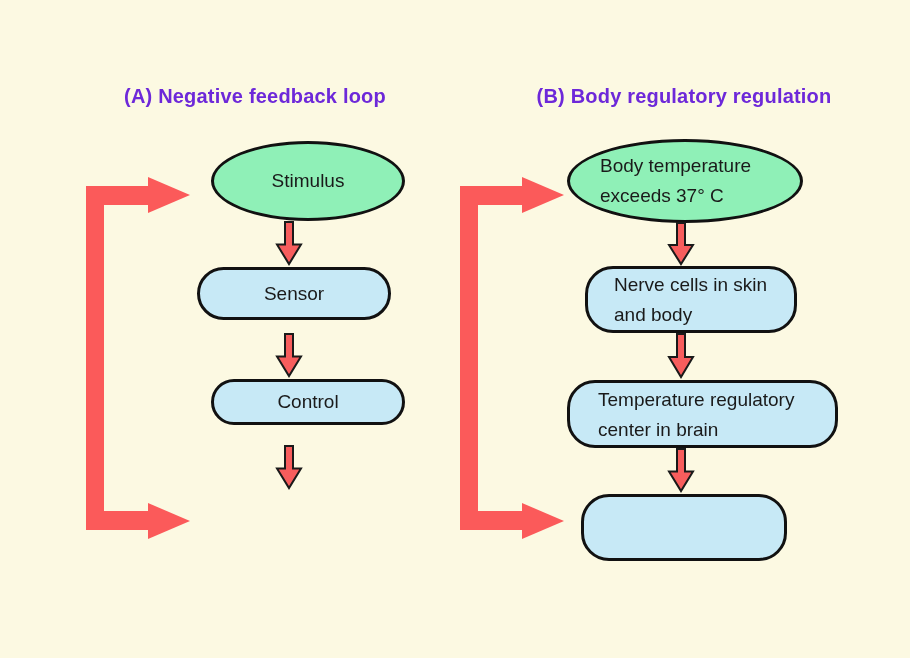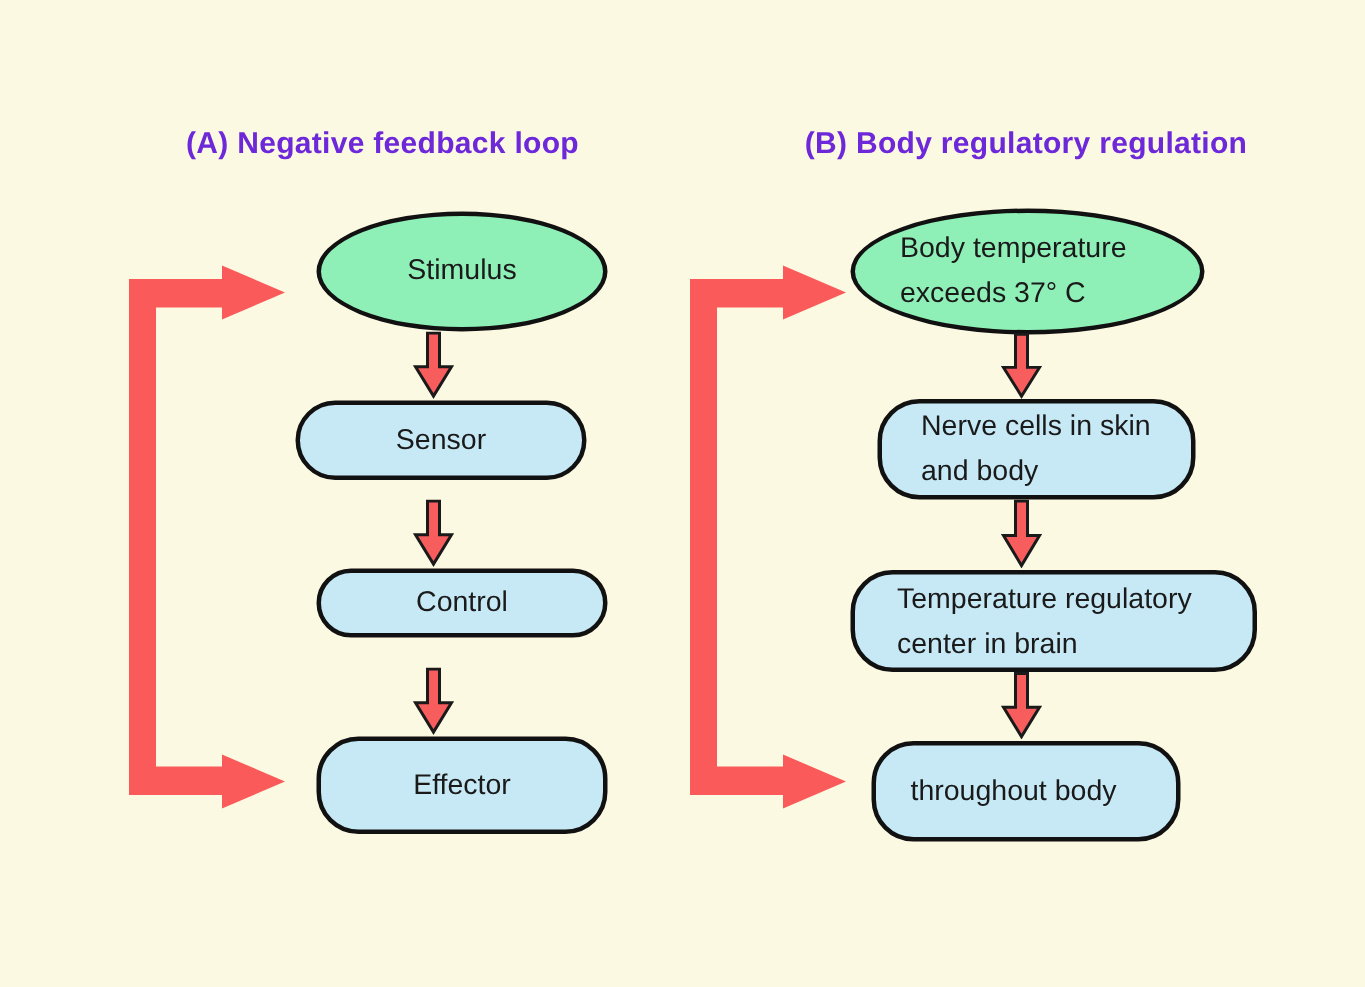--- a/index.html
+++ b/index.html
@@ -95,23 +95,20 @@
 
   <div class="node ellipse fill-green center-text n-stimulus">
     <span class="line">Stimulus</span>
   </div>
   <div class="node pill fill-blue center-text n-sensor">
     <span class="line">Sensor</span>
   </div>
   <div class="node pill fill-blue center-text n-control">
     <span class="line">Control</span>
   </div>
-  <div class="node pill fill-blue center-text n-effector">
-    <span class="line">Effector</span>
-  </div>
 
   <svg class="conn ca1" viewBox="0 0 28 46" preserveAspectRatio="none" aria-hidden="true">
     <polygon points="10,1 18,1 18,24 26,24 14,44 2,24 10,24"></polygon>
   </svg>
   <svg class="conn ca2" viewBox="0 0 28 46" preserveAspectRatio="none" aria-hidden="true">
     <polygon points="10,1 18,1 18,24 26,24 14,44 2,24 10,24"></polygon>
   </svg>
   <svg class="conn ca3" viewBox="0 0 28 46" preserveAspectRatio="none" aria-hidden="true">
     <polygon points="10,1 18,1 18,24 26,24 14,44 2,24 10,24"></polygon>
   </svg>
@@ -122,21 +119,20 @@
   </div>
   <div class="node pill fill-blue left-text n-nerve">
     <span class="line">Nerve cells in skin</span>
     <span class="line">and body</span>
   </div>
   <div class="node pill fill-blue left-text n-regctr">
     <span class="line">Temperature regulatory</span>
     <span class="line">center in brain</span>
   </div>
   <div class="node pill fill-blue left-text n-sweat">
-    <span class="line">throughout body</span>
   </div>
 
   <svg class="conn cb1" viewBox="0 0 28 46" preserveAspectRatio="none" aria-hidden="true">
     <polygon points="10,1 18,1 18,24 26,24 14,44 2,24 10,24"></polygon>
   </svg>
   <svg class="conn cb2" viewBox="0 0 28 46" preserveAspectRatio="none" aria-hidden="true">
     <polygon points="10,1 18,1 18,24 26,24 14,44 2,24 10,24"></polygon>
   </svg>
   <svg class="conn cb3" viewBox="0 0 28 46" preserveAspectRatio="none" aria-hidden="true">
     <polygon points="10,1 18,1 18,24 26,24 14,44 2,24 10,24"></polygon>

